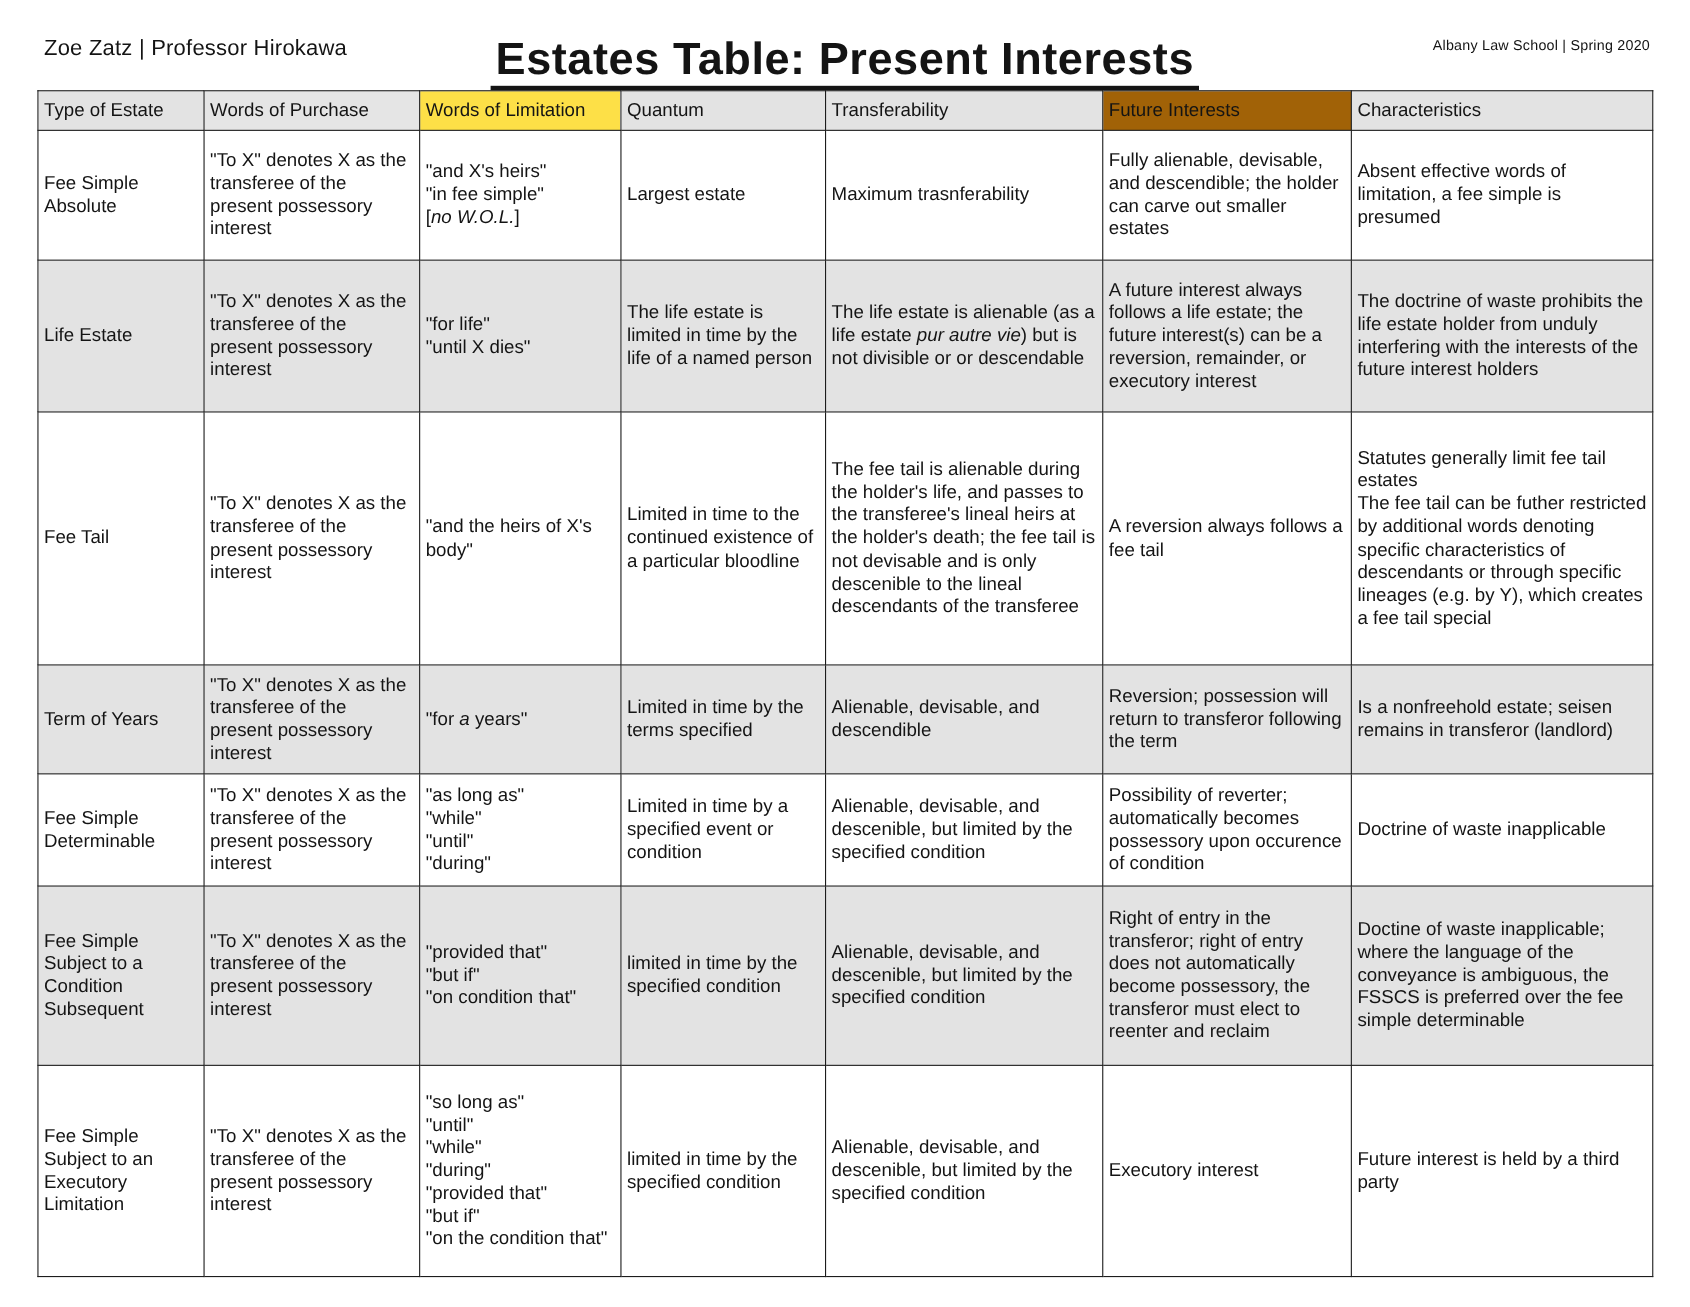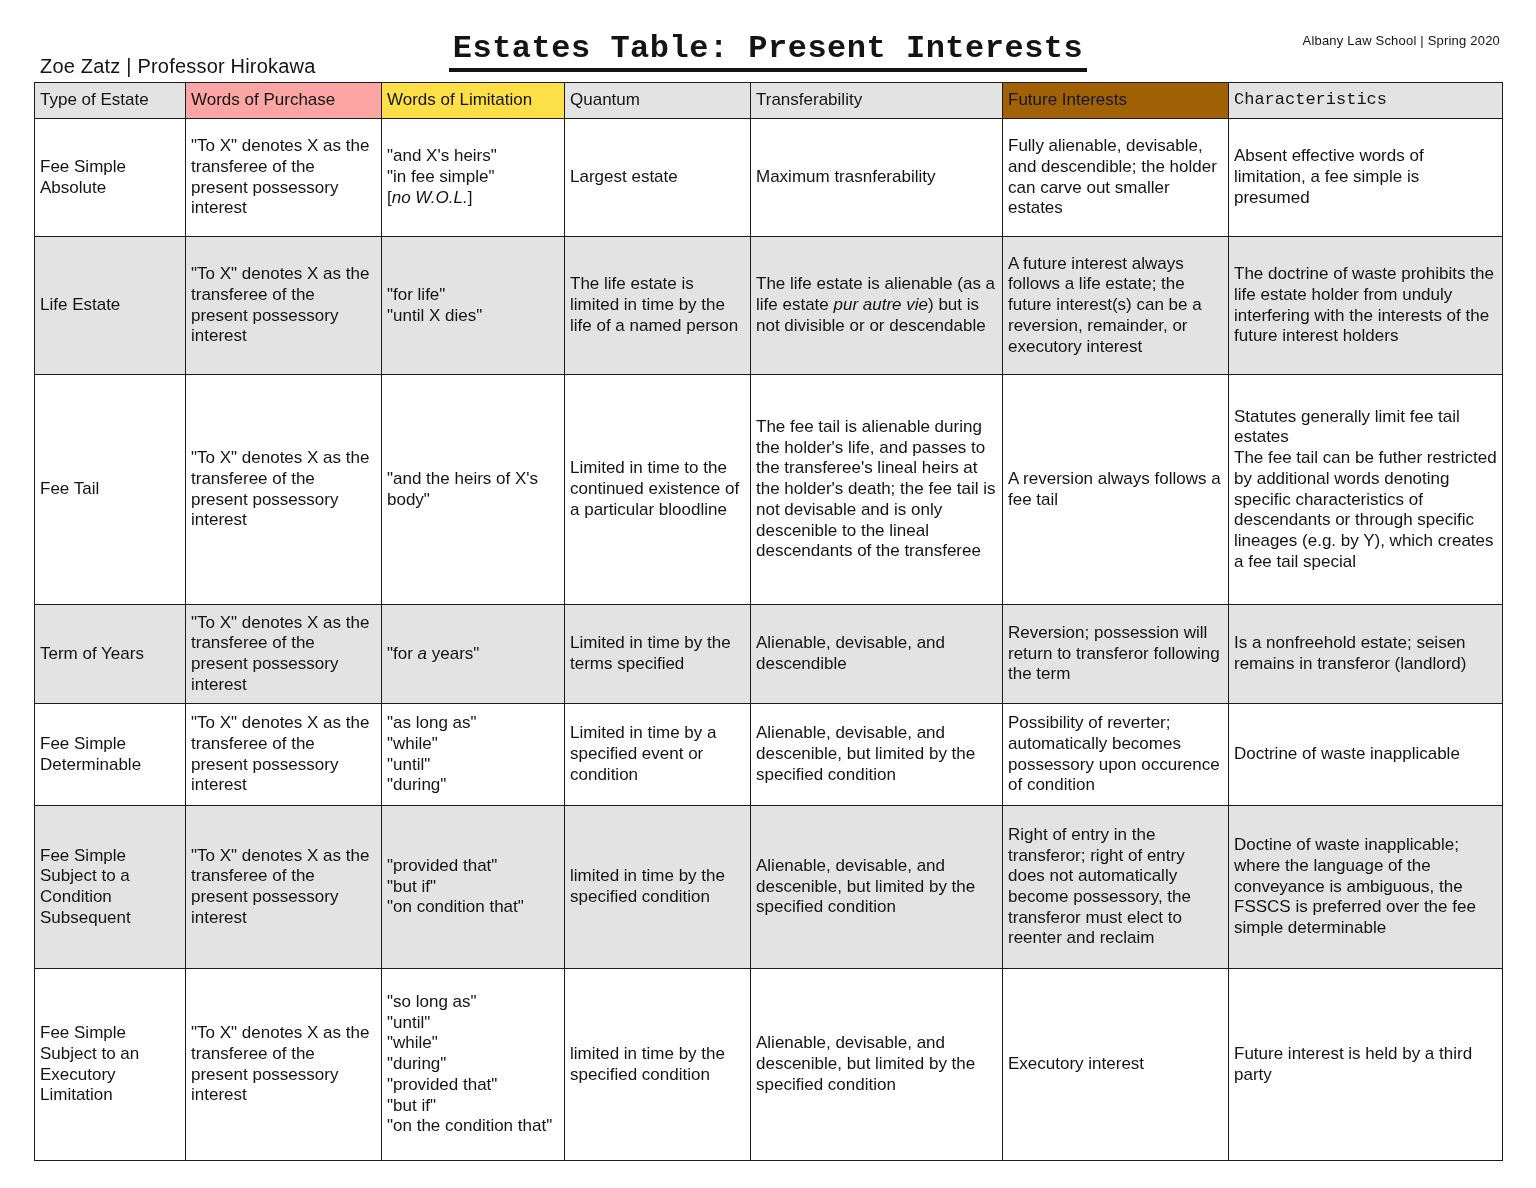--- a/index.html
+++ b/index.html
@@ -6,37 +6,36 @@
   html,body { margin:0; padding:0; }
   body {
     width:1536px; height:1188px;
     background:#ffffff;
     font-family:"Liberation Sans", sans-serif;
     color:#141414;
     position:relative;
   }
   .topbar-left {
     position:absolute; left:40px; top:33px;
-    font-size:20px; letter-spacing:0.2px;margin-top:22px;
+    font-size:20px; letter-spacing:0.2px;
   }
   .topbar-right {
     position:absolute; right:36px; top:33px;
     font-size:13px; letter-spacing:0.2px;
   }
   .page-title-wrap {
     position:absolute; left:0; right:0; top:30px;
     text-align:center;
   }
   .page-title {
     display:inline-block;
-    font-size:32px; font-weight:bold;
+    font-size:41px; font-weight:bold;
     letter-spacing:0.5px;
     border-bottom:4px solid #141414;
     padding:0 4px 1px 4px;
-    font-family:Liberation Mono, monospace;
   }
   table.estates {
     position:absolute; left:34px; top:82px;
     width:1468px;
     border-collapse:collapse;
     table-layout:fixed;
   }
   .estates th, .estates td {
     border:1.5px solid #1c1c1c;
     padding:1px 5px;
@@ -67,26 +66,26 @@
       <col style="width:196px">
       <col style="width:183px">
     <col style="width:186px">
       <col style="width:252px">
       <col style="width:226px">
     <col style="width:274px">
   </colgroup>
   <thead>
     <tr>
         <th style="background: rgb(227, 227, 227);">Type of Estate</th>
-        <th style="background: #fca5a5;">Words of Purchase</th>
+        <th style="background: #e5e5e5;">Words of Purchase</th>
         <th style="background: #fde047;">Words of Limitation</th>
         <th style="background: rgb(227, 227, 227);">Quantum</th>
         <th style="background: rgb(227, 227, 227);">Transferability</th>
         <th style="background: #a16207;">Future Interests</th>
-        <th style="background: rgb(227, 227, 227); font-family: Liberation Mono, monospace;">Characteristics</th>
+        <th style="background: rgb(227, 227, 227);">Characteristics</th>
       </tr>
   </thead>
   <tbody>
       <tr style="height: 118px;">
         <td>Fee Simple Absolute</td>
         <td>"To X" denotes X as the transferee of the present possessory interest</td>
         <td><span>"and X's heirs"
 "in fee simple"
 [</span><span class="it">no W.O.L.</span><span>]</span></td>
         <td>Largest estate</td>

